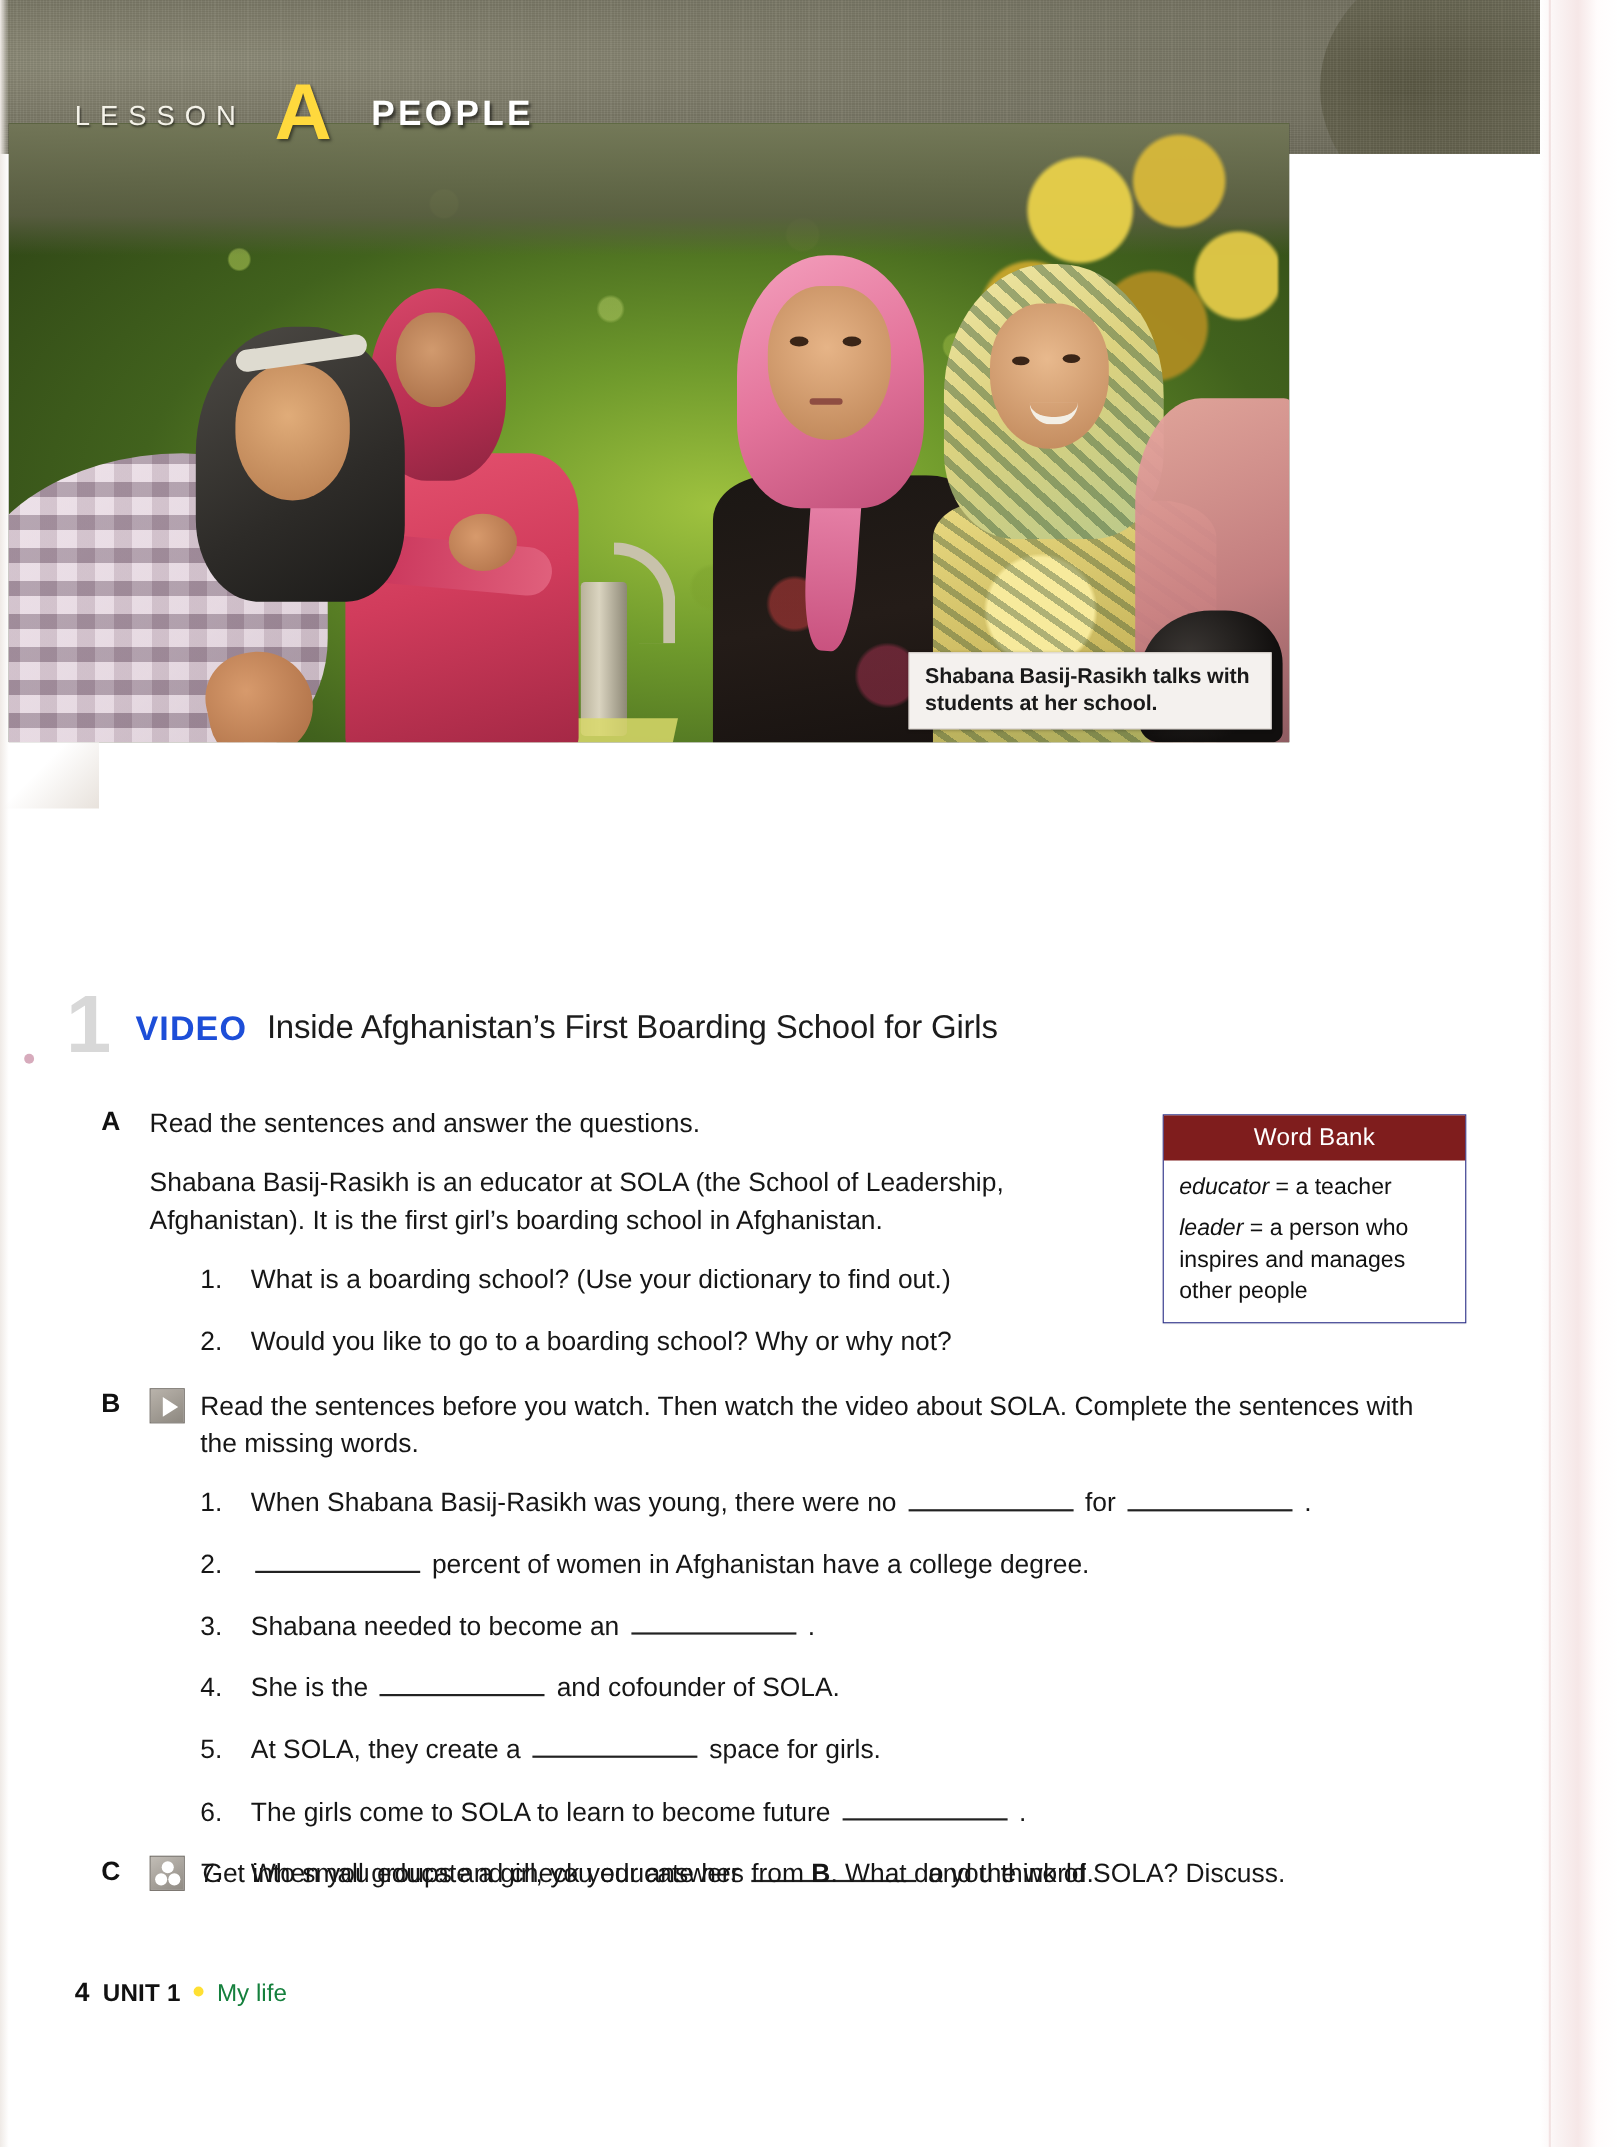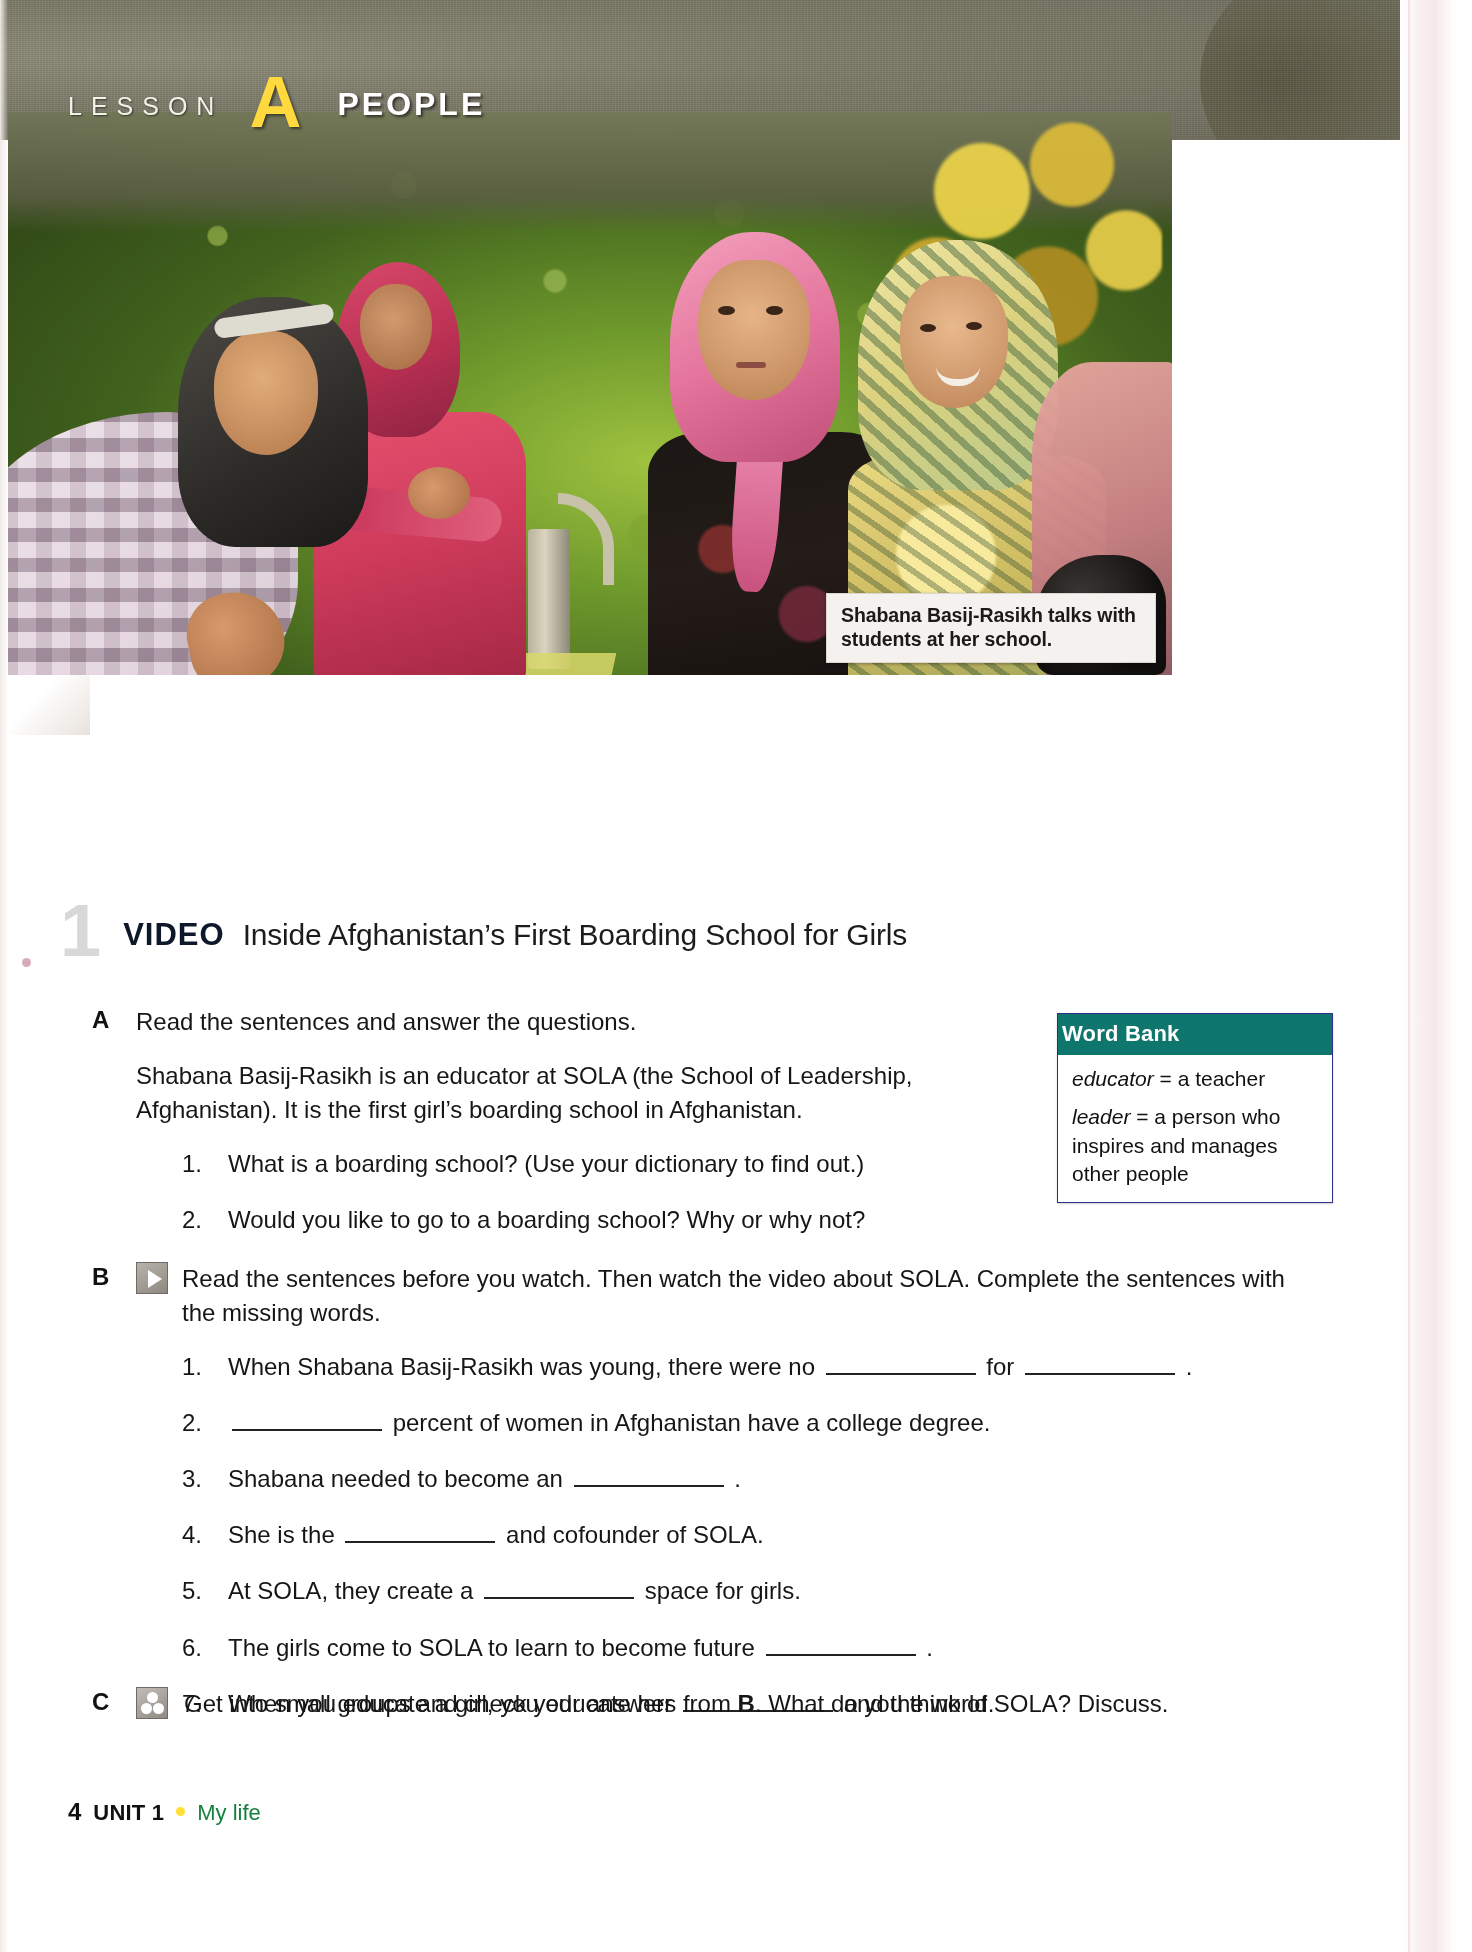--- a/index.html
+++ b/index.html
@@ -423,21 +423,21 @@
     line-height: 1;
     letter-spacing: -4px;
     margin-right: 26px;
     position: relative;
     top: -4px;
   }
   .video-tag {
     font-size: 31px;
     font-weight: 800;
     letter-spacing: 1px;
-    color: #0f172a;
+    color: #1d4ed8;
     margin-right: 18px;
   }
   .video-title {
     font-size: 30px;
     font-weight: 400;
     color: #1c1c1c;
     letter-spacing: -.2px;
   }
   .stray-mark {
     position: absolute;
@@ -510,25 +510,25 @@
   
   .word-bank {
     position: absolute;
     left: 1057px; top: 1013px;
     width: 276px;
     border: 1.6px solid #2b2f87;
     background: #fff;
     box-shadow: 0 1px 2px rgba(0,0,0,.18);
   }
   .wb-title {
-    background: #0f766e;
+    background: #7f1d1d;
     color: #fff;
-    text-align: left;
+    text-align: center;
     font-size: 22px;
-    font-weight: 700;
+    font-weight: 400;
     padding: 7px 4px 8px;
     letter-spacing: .2px;
   }
   .wb-body {
     padding: 10px 14px 14px 14px;
     font-size: 21px;
     line-height: 1.35;
     color: #111;
   }
   .wb-body .entry { margin-bottom: 10px; }

